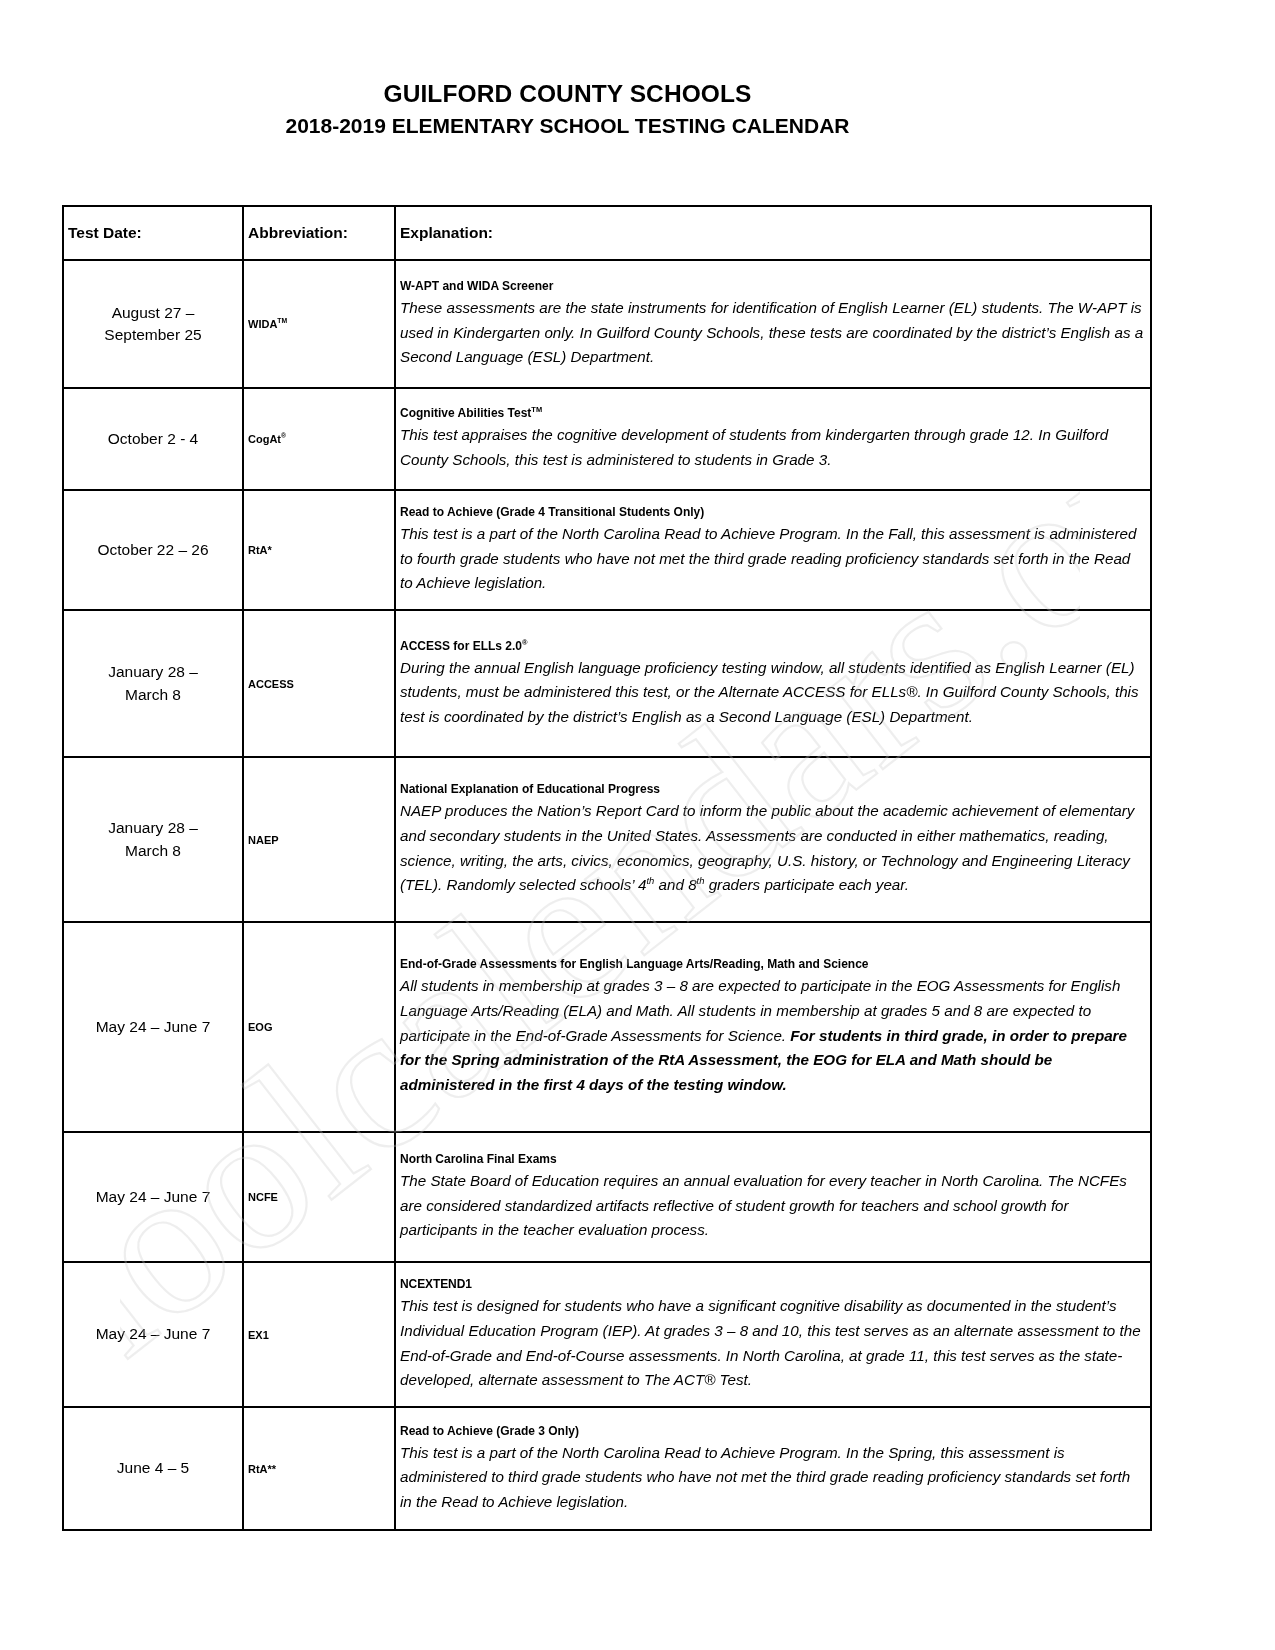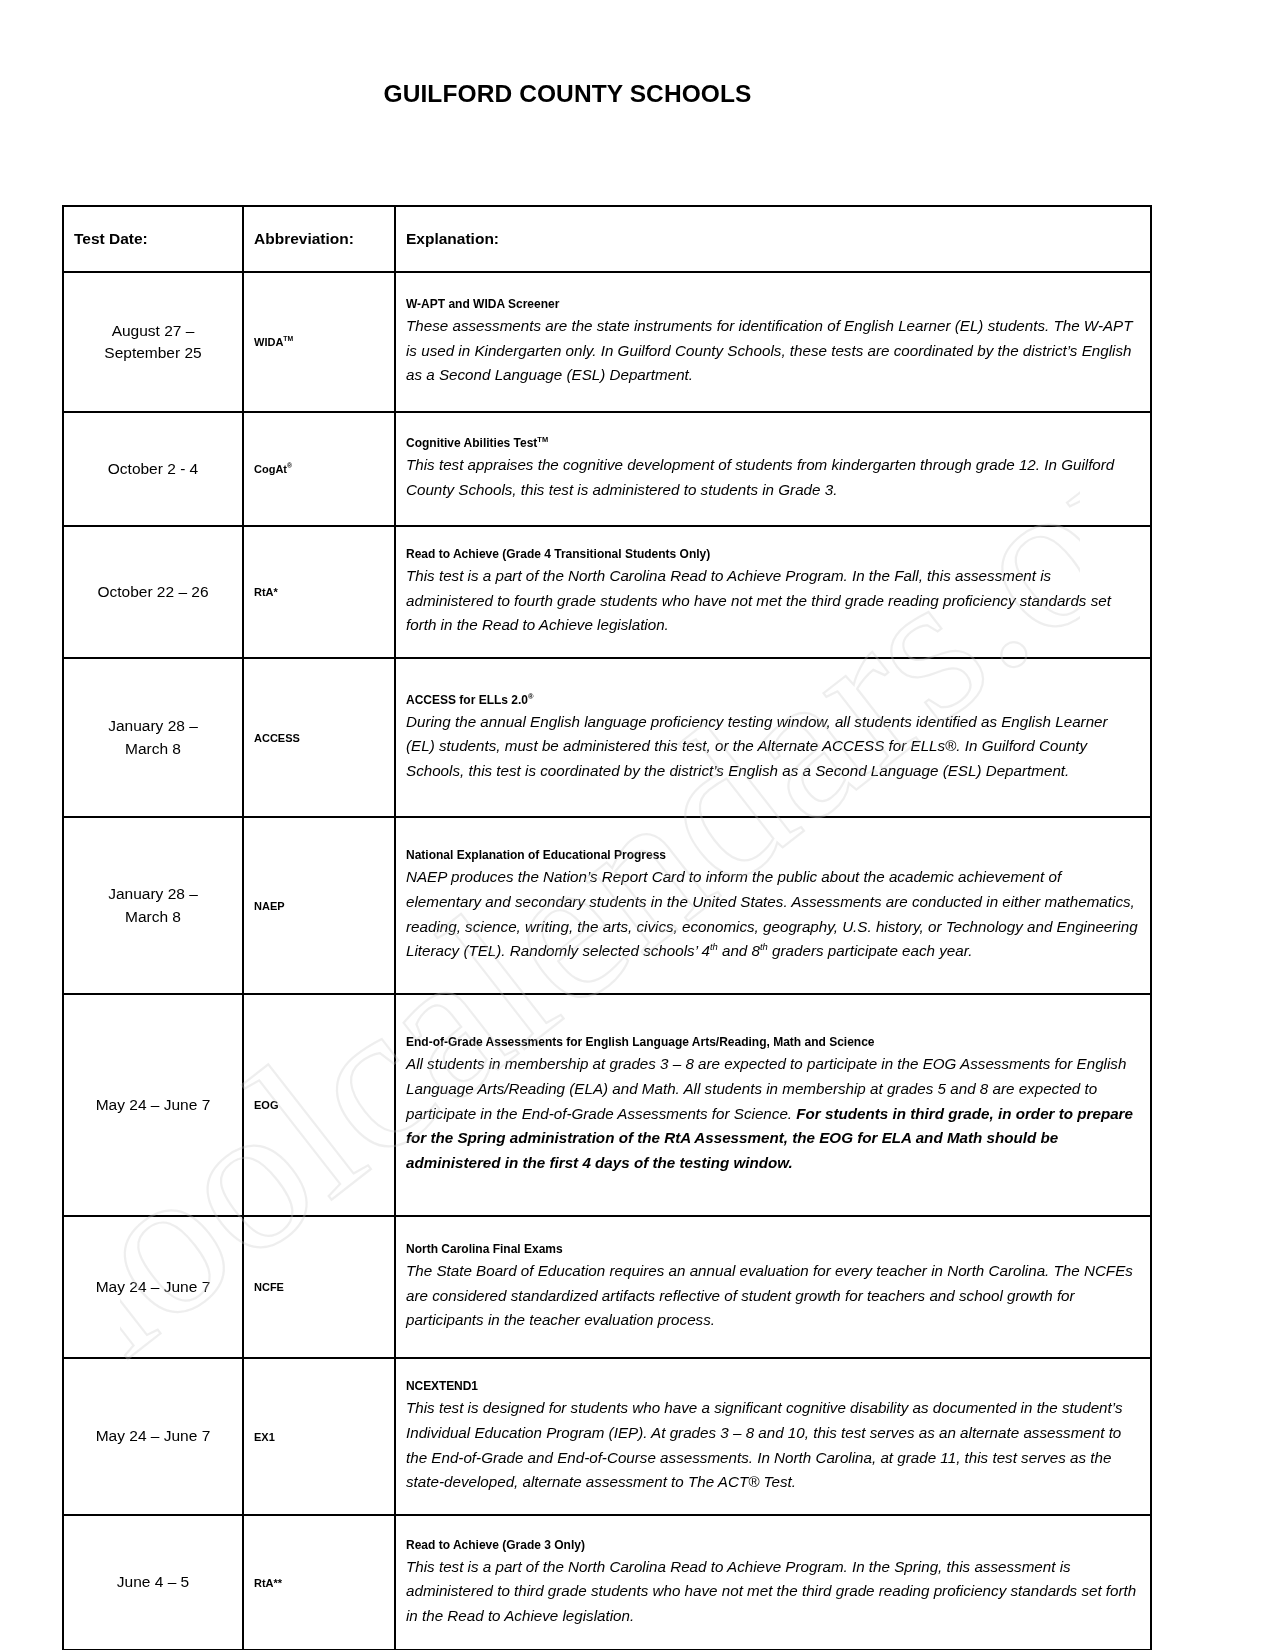--- a/index.html
+++ b/index.html
@@ -68,21 +68,21 @@
   }
   table.cal {
     border-collapse: collapse;
     width: 100%;
     table-layout: fixed;
     background: transparent;
   }
   table.cal td, table.cal th {
     border: 2px solid #000;
     vertical-align: middle;
-    padding: 10px;
+    padding: 4px;
     background: transparent;
   }
   col.c-date  { width: 180px; }
   col.c-abbr  { width: 152px; }
   col.c-expl  { width: 756px; }
 
   
   .hdr td {
     height: 44px;
     padding: 9px 10px 9px 12px;
@@ -146,20 +146,21 @@
 <div class="page">
 
   <div class="watermark">
     <svg viewBox="0 0 960 1080" xmlns="http://www.w3.org/2000/svg" aria-hidden="true">
       <text x="480" y="560" transform="rotate(-38 480 560)" text-anchor="middle" font-family="Liberation Serif, serif" font-size="210" fill="none" stroke="#c9c9c9" stroke-width="2.2">schoolcalendars.org</text>
     </svg>
   </div>
 
   <div class="doc-header">
     <div class="doc-title">GUILFORD COUNTY SCHOOLS</div>
+    <div class="doc-subtitle">2018-2019 ELEMENTARY SCHOOL TESTING CALENDAR</div>
   </div>
 
   <div class="table-wrap">
     <table class="cal">
       <colgroup>
         <col class="c-date">
           <col class="c-abbr">
           <col class="c-expl">
       </colgroup>
       <tbody>

